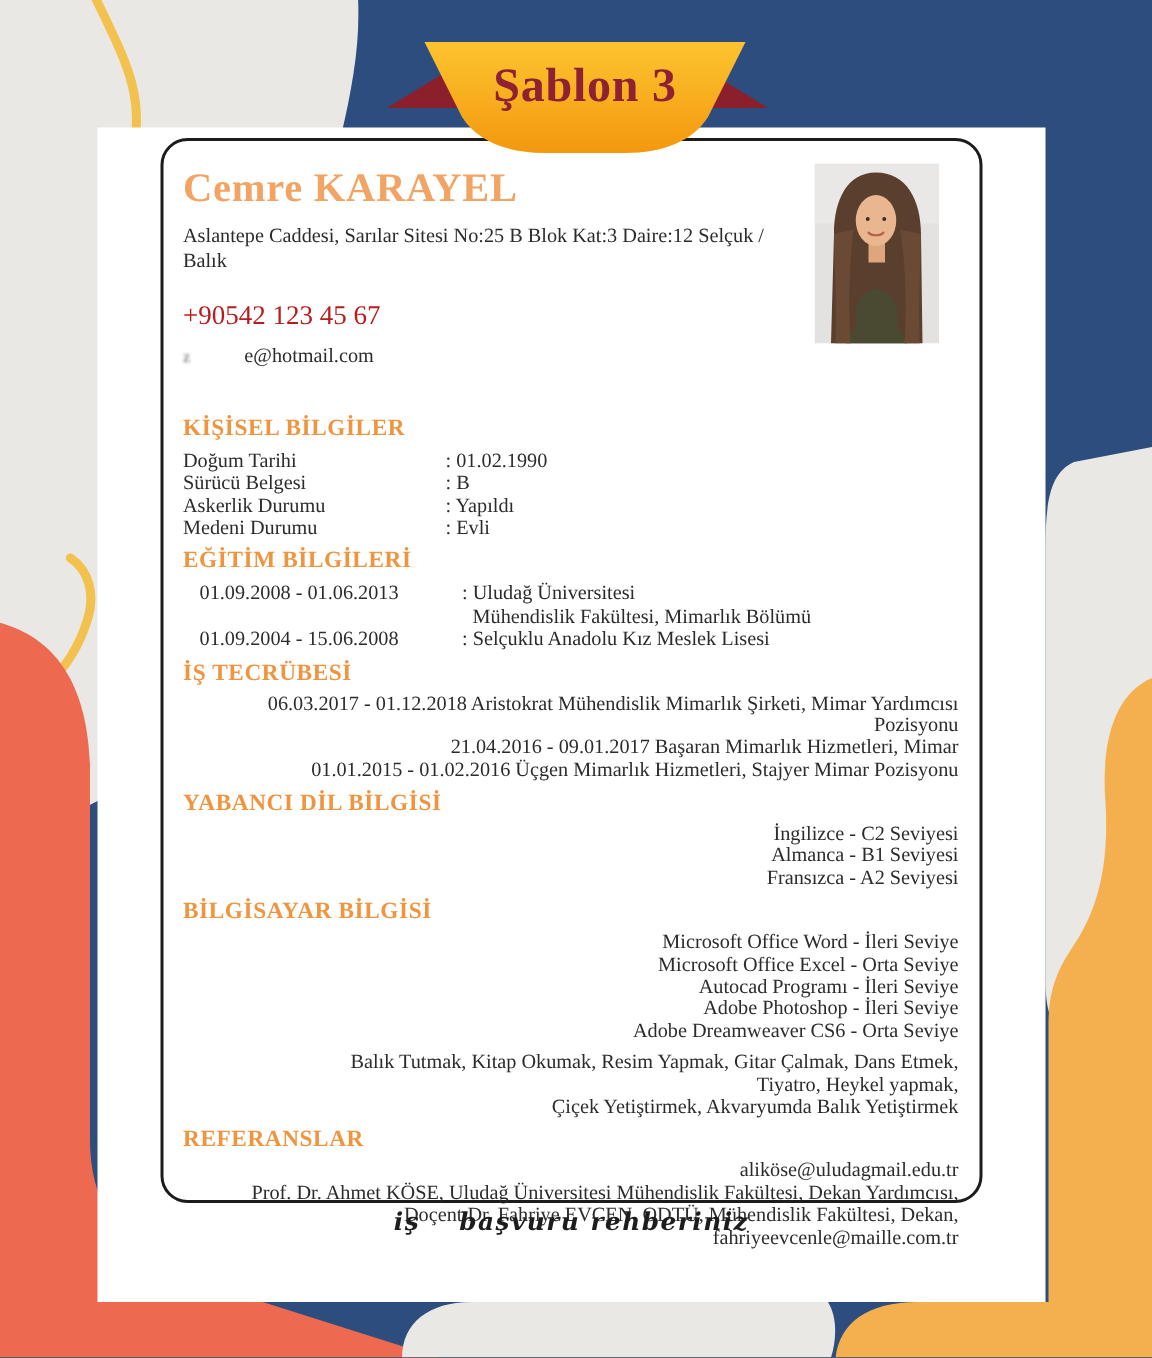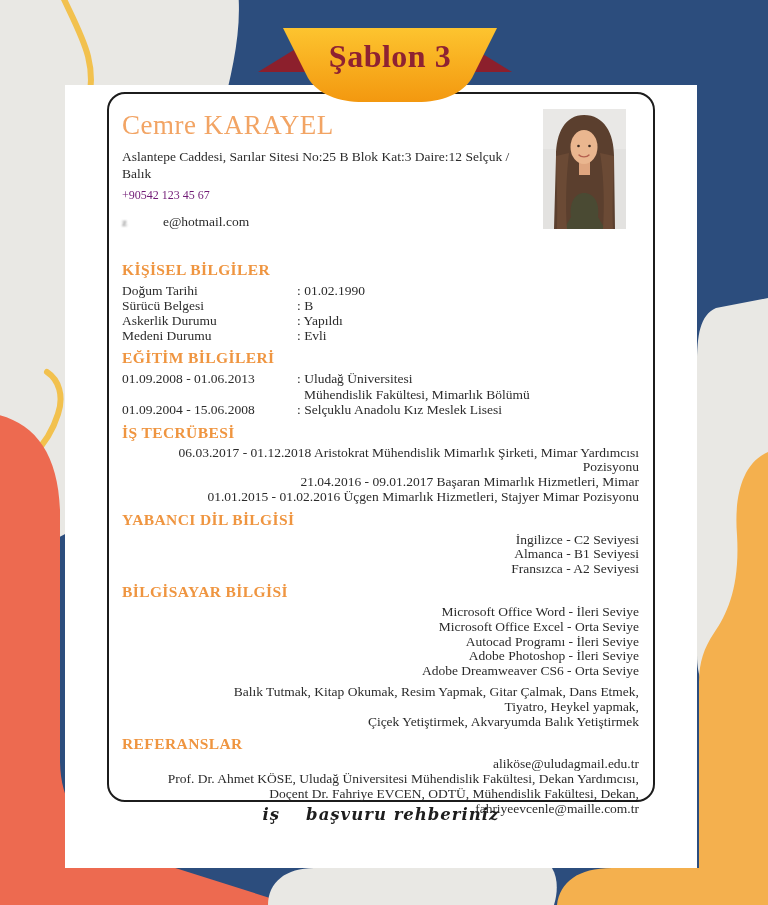--- a/index.html
+++ b/index.html
@@ -15,38 +15,38 @@
   .ribbon-label{
     position:absolute;left:282px;top:38px;width:216px;text-align:center;
     font-size:32px;font-weight:bold;color:#8e2232;letter-spacing:.5px;
   }
   
   .card{
     position:absolute;left:42px;top:7px;width:544px;height:706px;
     border:2px solid #1c1c1c;border-radius:18px;background:#fff;
   }
   .card-inner{position:relative;padding:12px 14px 0 13px;height:100%;box-sizing:border-box;}
-  .cv-name{font-size:27px;line-height:30px;color:#f2a464;letter-spacing:.5px;margin:4px 0 8px;font-weight:normal;}
+  .cv-name{font-size:27px;line-height:30px;color:#f2a464;letter-spacing:.5px;margin:4px 0 8px;font-weight:bold;}
   .addr{font-size:13.5px;line-height:17px;color:#2b2b2b;width:410px;}
-  .phone{font-size:12px;line-height:15px;color:#701a75;margin-top:6px;}
+  .phone{font-size:18px;line-height:15px;color:#b91c1c;margin-top:21px;}
   .email{font-size:13.5px;line-height:15px;color:#2b2b2b;margin-top:11px;display:flex;align-items:baseline;}
   .email .obscured{filter:blur(1px);opacity:.75;font-size:11px;}
   .email .gap{display:inline-block;width:36px;}
   .photo{position:absolute;top:15px;right:27px;width:83px;height:120px;}
   .sec-h{
     font-size:15.5px;line-height:17px;font-weight:bold;color:#ef9540;
     letter-spacing:.4px;margin:2px 0 5px;
   }
   .sec-h.first{margin-top:31px;}
   .kv{font-size:13.5px;line-height:15px;color:#2b2b2b;display:flex;}
   .kv-l{width:175px;flex:0 0 175px;}
   .kv-v{flex:1;}
   .kv-v .l2{display:block;padding-left:7px;}
   .l2:empty{display:none;}
-  .edu .kv{line-height:15.5px;}
+  .edu .kv{line-height:15.5px;margin-left:11px;}
   .ln{font-size:13.5px;line-height:14.8px;color:#2b2b2b;text-align:right;}
   .sec{margin-bottom:6px;}
   
   .footer{position:absolute;left:0;top:718px;width:100%;text-align:center;}
   .brand{
     display:flex;justify-content:center;align-items:baseline;
     font-family:"DejaVu Sans Mono",monospace;font-weight:bold;
     font-size:26px;color:#e2574c;line-height:28px;
   }
   .tie-slot{position:relative;display:inline-block;width:26px;height:26px;}

